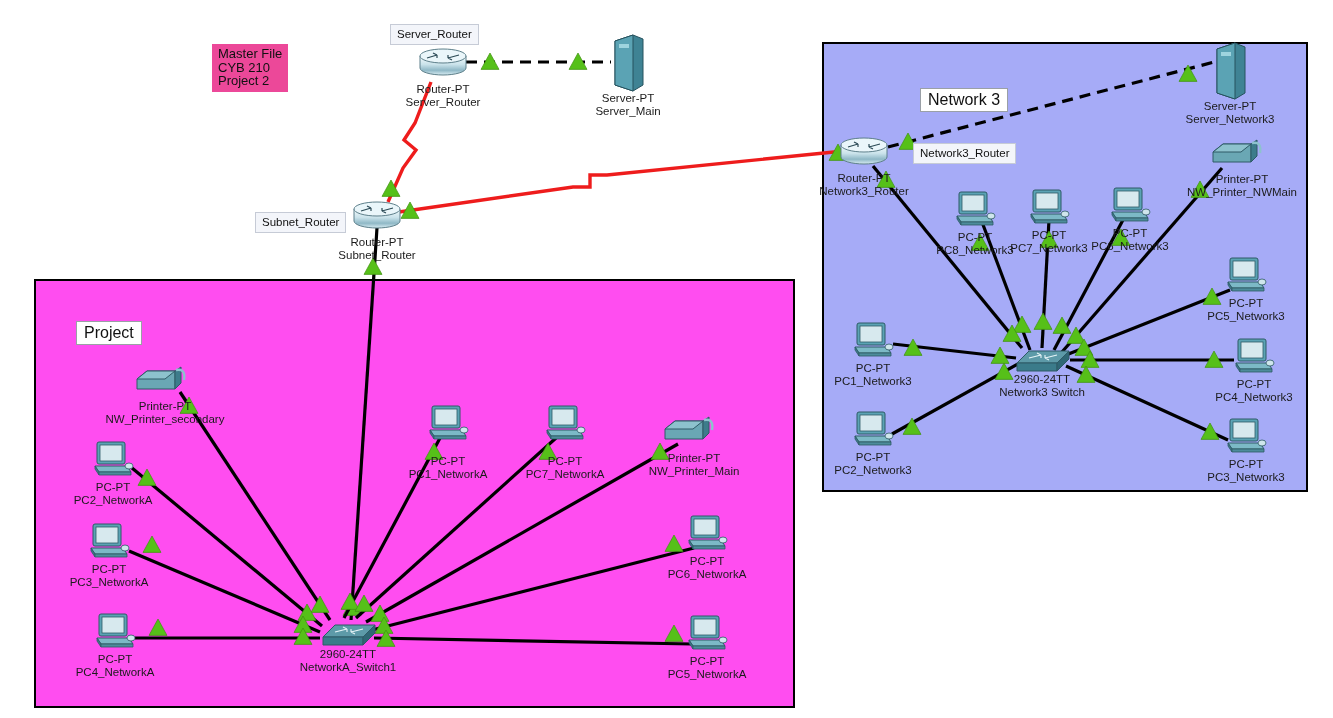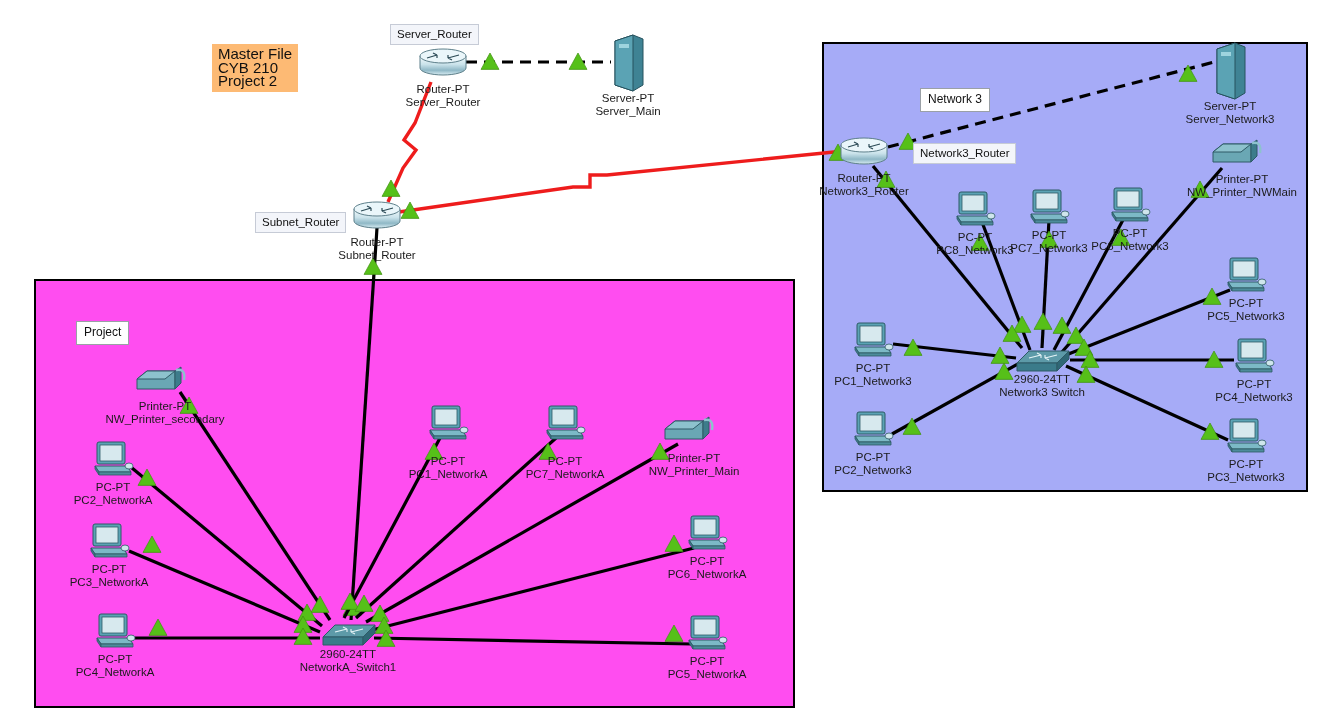--- a/index.html
+++ b/index.html
@@ -30,31 +30,31 @@
   .zone {
     position: absolute;
     border: 2px solid #000000;
     box-sizing: border-box;
   }
   .zone-tag {
     position: absolute;
     background: #ffffff;
     border: 1px solid #9aa0a6;
     color: #111111;
-    font-size: 12px;
+    font-size: 16px;
     line-height: 15px;
     padding: 3px 7px 4px 7px;
     white-space: nowrap;
     z-index: 5;
   }
   .note-box {
     position: absolute;
-    background: #fdba74;
+    background: #ec4899;
     color: #111111;
-    font-size: 15px;
+    font-size: 13px;
     line-height: 13.5px;
     padding: 3px 6px 4px 6px;
     white-space: pre;
     z-index: 5;
   }
   .pin-label {
     position: absolute;
     background: #f3f5fa;
     border: 1px solid #c6cbd6;
     color: #111111;

